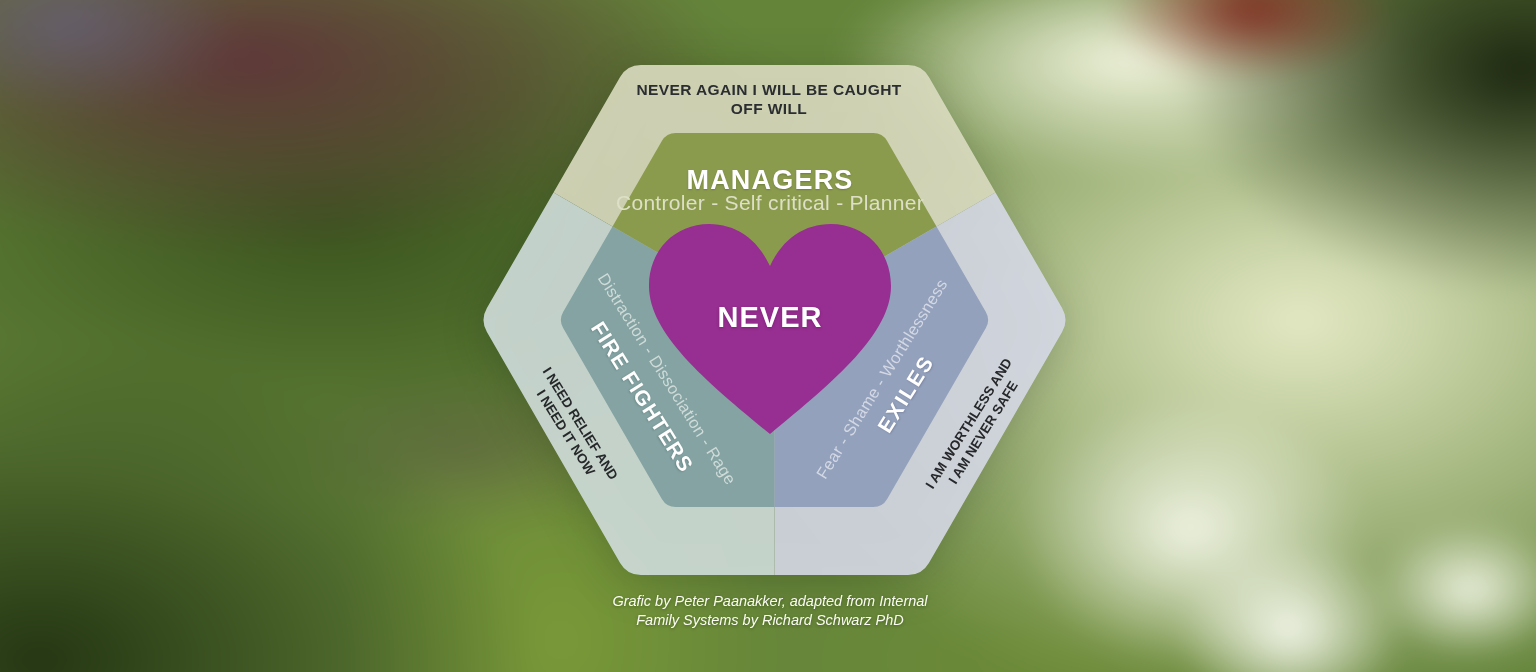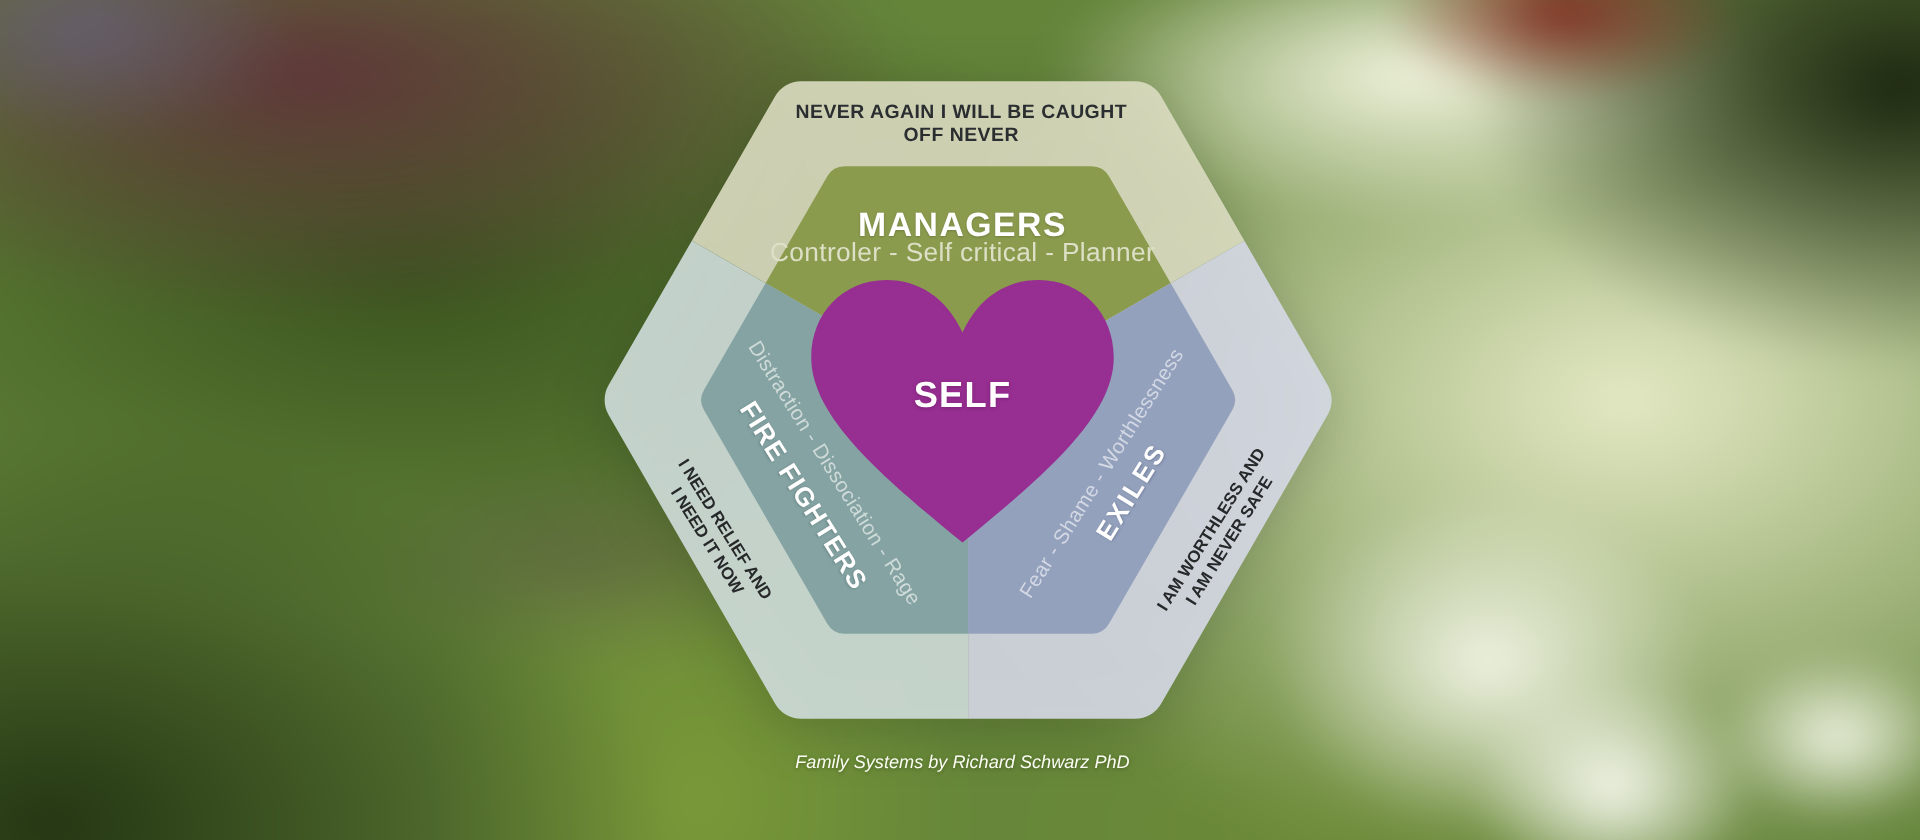--- a/index.html
+++ b/index.html
@@ -86,39 +86,40 @@
              C 704 380 649 333 649 286
              C 649 250 675 224 709 224
              C 735 224 757 238 770 266
              C 783 238 805 224 831 224
              C 865 224 891 250 891 286
              C 891 333 836 380 770 434 Z" fill="#972e91"></path>
   </svg>
 
   <div class="t top-quote">
     <div>NEVER AGAIN I WILL BE CAUGHT</div>
-    <div>OFF NEVER</div>
+    <div>OFF WILL</div>
   </div>
 
   <div class="t managers-title">MANAGERS</div>
   <div class="t managers-sub">Controler - Self critical - Planner</div>
 
-  <div class="t self-label">SELF</div>
+  <div class="t self-label">NEVER</div>
 
   <div class="t rotL ff-sub">Distraction - Dissociation - Rage</div>
   <div class="t rotL ff-title">FIRE FIGHTERS</div>
   <div class="t rotL left-quote">
     <div>I NEED RELIEF AND</div>
     <div>I NEED IT NOW</div>
   </div>
 
   <div class="t rotR ex-sub">Fear - Shame - Worthlessness</div>
   <div class="t rotR ex-title">EXILES</div>
   <div class="t rotR right-quote">
     <div>I AM WORTHLESS AND</div>
     <div>I AM NEVER SAFE</div>
   </div>
 
   <div class="t caption">
+    <div>Grafic by Peter Paanakker, adapted from Internal</div>
     <div>Family Systems by Richard Schwarz PhD</div>
   </div>
 
 </div>
 
 </body></html>

